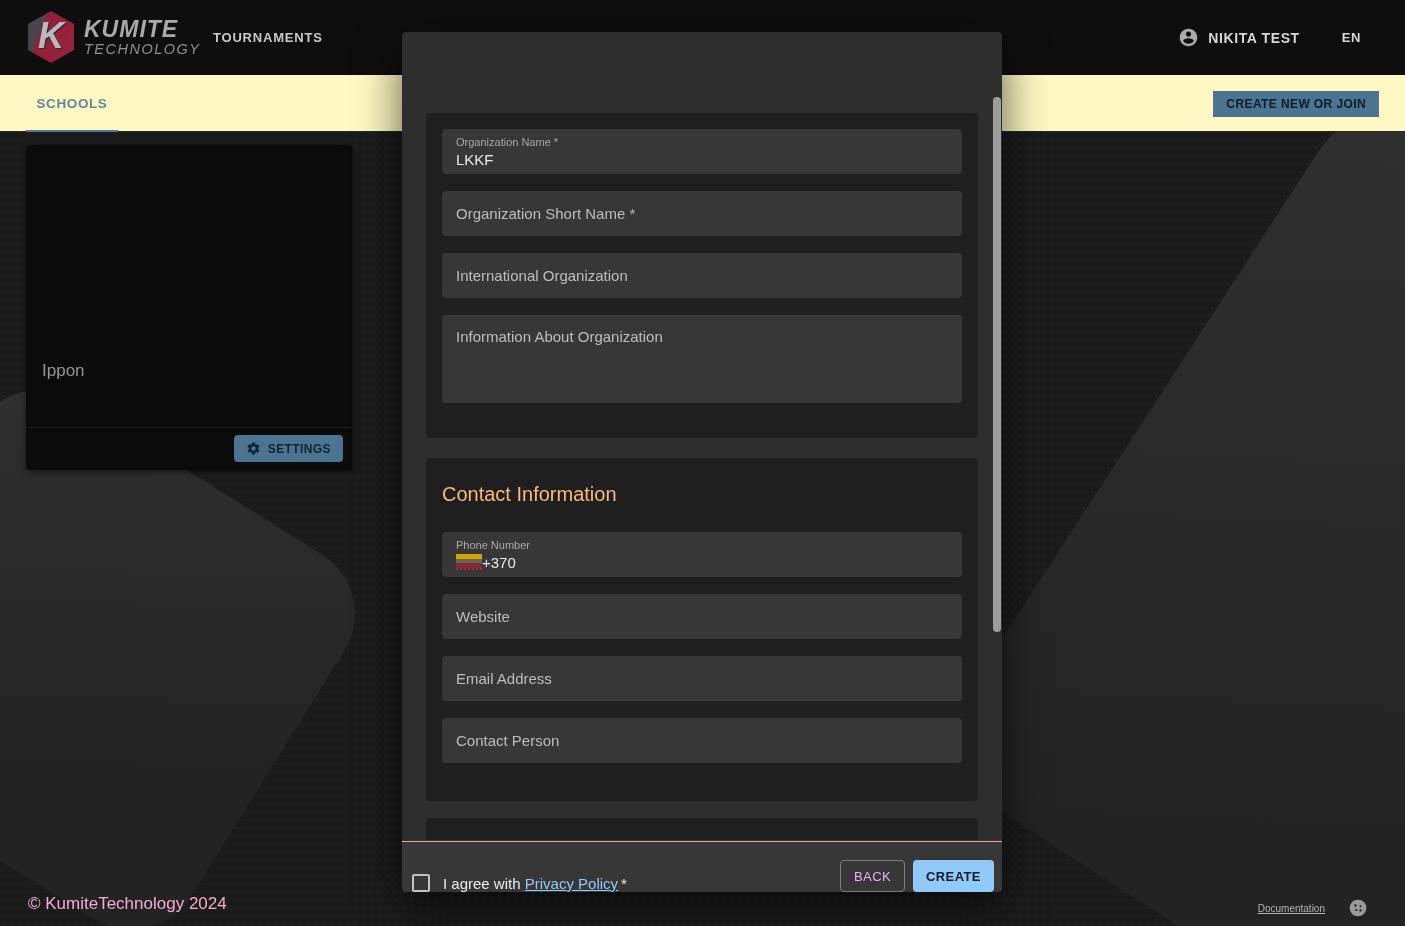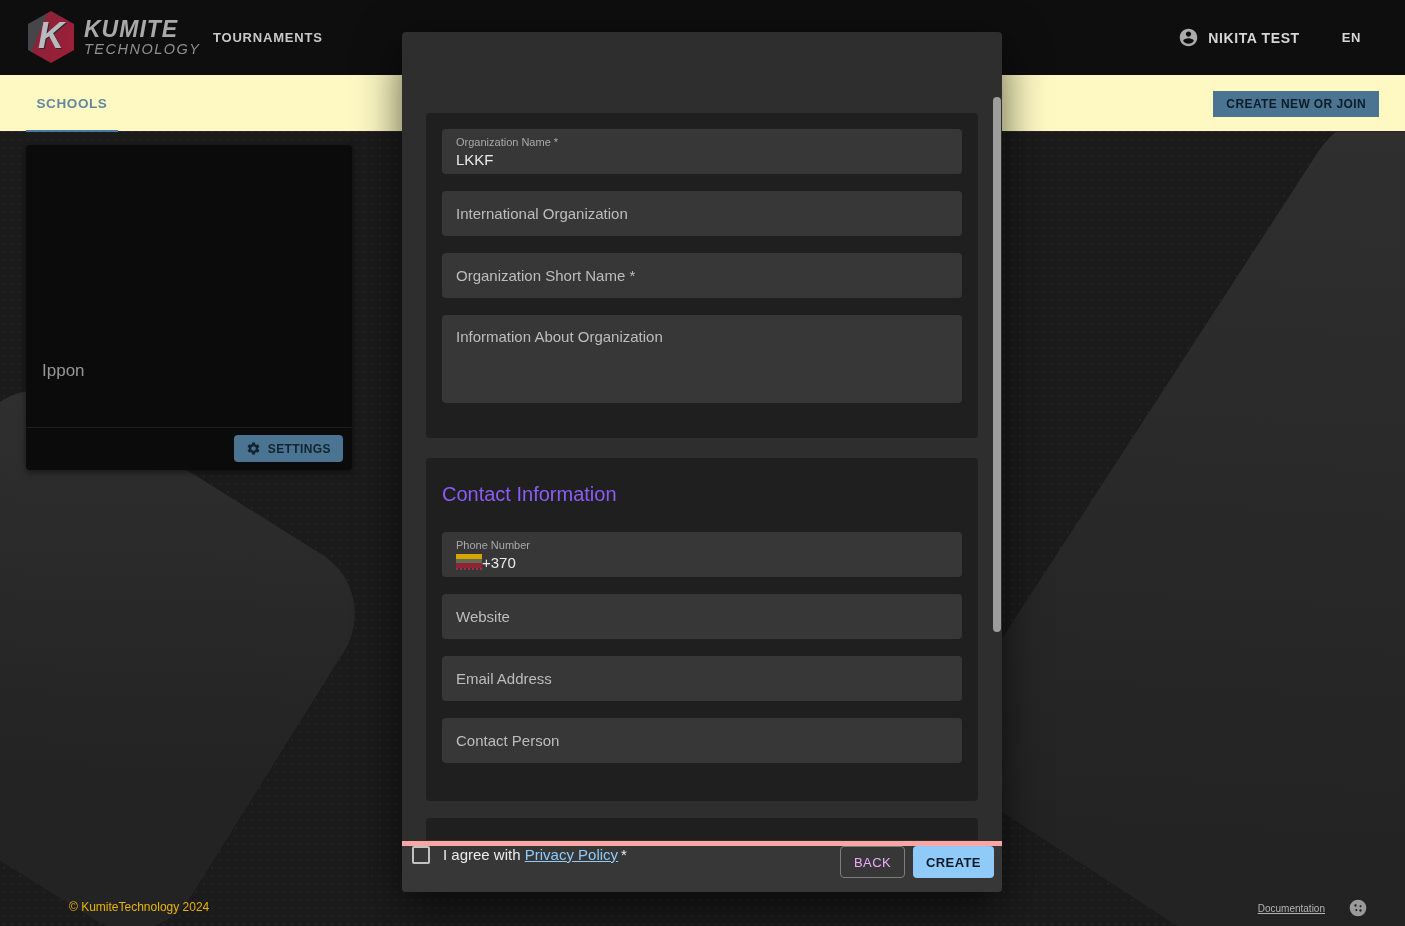--- a/index.html
+++ b/index.html
@@ -56,41 +56,41 @@
   .m-card { margin:20px 24px 0 24px; background:#1f1f1f; border-radius:4px; padding:16px 16px 35px 16px; }
   .m-card.contact { margin-top:20px; padding-bottom:38px; }
   .m-card.stub { margin-top:17px; height:60px; padding:0; }
   .m-input { height:45px; background:#373737; border-radius:4px; margin-bottom:17px; display:flex; align-items:center;
     padding:0 14px; font-size:15px; color:#bdbdbd; cursor:text; }
   .m-input:last-child { margin-bottom:0; }
   .m-input.filled { flex-direction:column; align-items:flex-start; justify-content:center; }
   .m-input.filled .flabel { font-size:11px; color:#a9a9a9; margin-bottom:3px; }
   .m-input.filled .fvalue { font-size:15px; color:#eaeaea; }
   .m-input.area { height:88px; align-items:flex-start; padding-top:13px; margin-bottom:0; }
-  .section-heading { font-size:20px; font-weight:400; color:#8b5cf6; margin:9px 0 26px 0; }
+  .section-heading { font-size:20px; font-weight:400; color:#fdba74; margin:9px 0 26px 0; }
   .phone-row { display:flex; align-items:center; }
   .flag { width:26px; height:16px; display:flex; flex-direction:column; border-bottom:2px dotted #a03045; cursor:pointer; }
   .flag i { flex:1; display:block; }
   .flag .y { background:#d7a500; } .flag .g { background:#5f6b57; } .flag .r { background:#8f2437; }
   .phone-val { font-size:15px; color:#eaeaea; }
-  .modal-footer { position:absolute; bottom:0; left:0; width:100%; height:51px; background:#373737; border-top:5px solid #fca5a5;
-    border-radius:0 0 4px 4px; display:flex; align-items:flex-start; padding:0 8px 0 10px; }
+  .modal-footer { position:absolute; bottom:0; left:0; width:100%; height:51px; background:#373737; border-top:1px solid #fca5a5;
+    border-radius:0 0 4px 4px; display:flex; align-items:flex-end; padding:0 8px 0 10px; }
   .checkbox { width:18px; height:18px; border:2px solid #c2c2c2; border-radius:2px; margin-right:13px; cursor:pointer; flex:none; }
   .agree { font-size:15px; color:#ececec; }
   .agree a { color:#90caf9; text-decoration:underline; cursor:pointer; }
   .agree .req { color:#ececec; margin-left:3px; }
   .spacer { flex:1; }
   .btn-back { height:32px; width:65px; background:transparent; border:1px solid #7d7d7d; border-radius:4px;
     font-family:inherit; font-size:13px; font-weight:400; letter-spacing:0.4px; color:#f0abfc; cursor:pointer; margin-right:8px; }
   .btn-create { height:32px; width:81px; background:#90caf9; border:none; border-radius:4px;
     font-family:inherit; font-size:13px; font-weight:700; letter-spacing:0.4px; color:#0d1b26; cursor:pointer; }
   .scroll-thumb { position:absolute; right:1px; top:65px; width:8px; height:535px; background:#9d9d9d; border-radius:4px; cursor:grab; }
 
   
-  .copyright { position:absolute; left:28px; bottom:12px; font-size:12px; color:#eab308; z-index:2;margin-left:41px; }
+  .copyright { position:absolute; left:28px; bottom:12px; font-size:17px; color:#f9a8d4; z-index:2; }
   .doc-link { position:absolute; right:80px; bottom:12px; font-size:10px; color:#b3b3b3; text-decoration:underline; cursor:pointer; z-index:6; }
   .cookie { position:absolute; right:37px; bottom:8px; width:20px; height:20px; cursor:pointer; z-index:6; }
 </style>
 </head>
 <body>
 
 <div id="app">
   <div class="bg-dots"></div>
   <div class="bg-shape left"></div>
   <div class="bg-shape right"></div>
@@ -133,22 +133,22 @@
   </div>
 
   <div class="modal">
 
     <div class="modal-body">
       <div class="m-card">
         <div class="m-input filled">
           <span class="flabel">Organization Name *</span>
           <span class="fvalue">LKKF</span>
         </div>
+        <div class="m-input">Organization Short Name *</div>
         <div class="m-input">International Organization</div>
-        <div class="m-input">Organization Short Name *</div>
         <div class="m-input area">Information About Organization</div>
       </div>
 
       <div class="m-card contact">
         <div class="section-heading">Contact Information</div>
         <div class="m-input filled">
           <span class="flabel">Phone Number</span>
           <span class="phone-row">
             <span class="flag">
                 <i class="y"></i>

